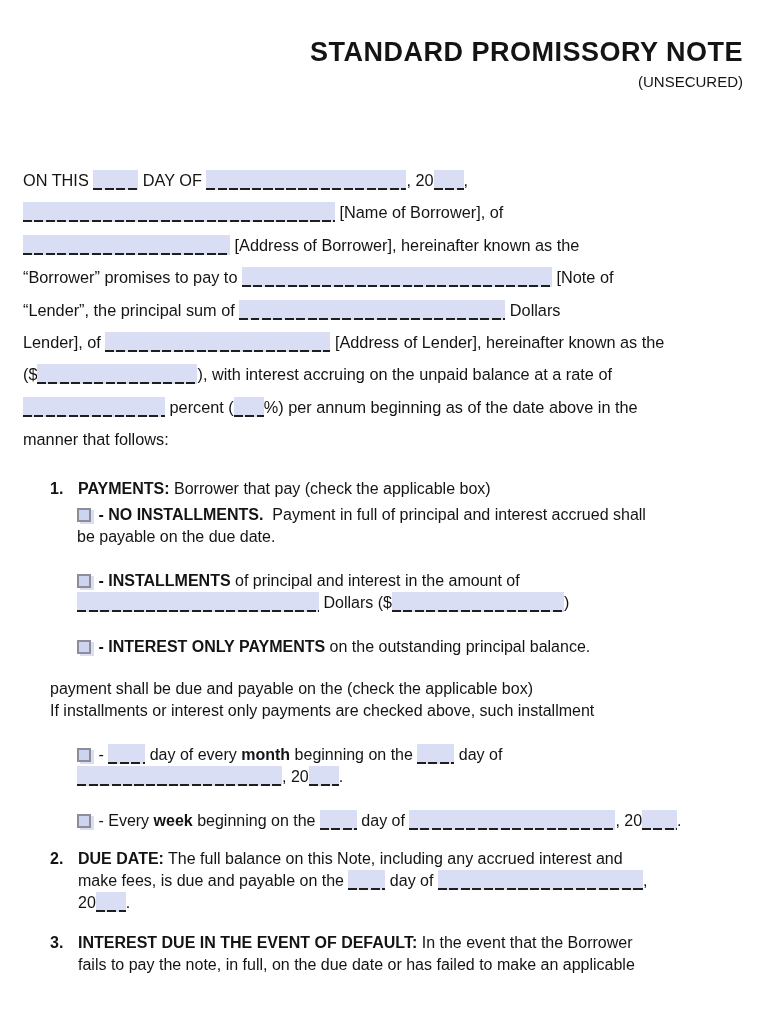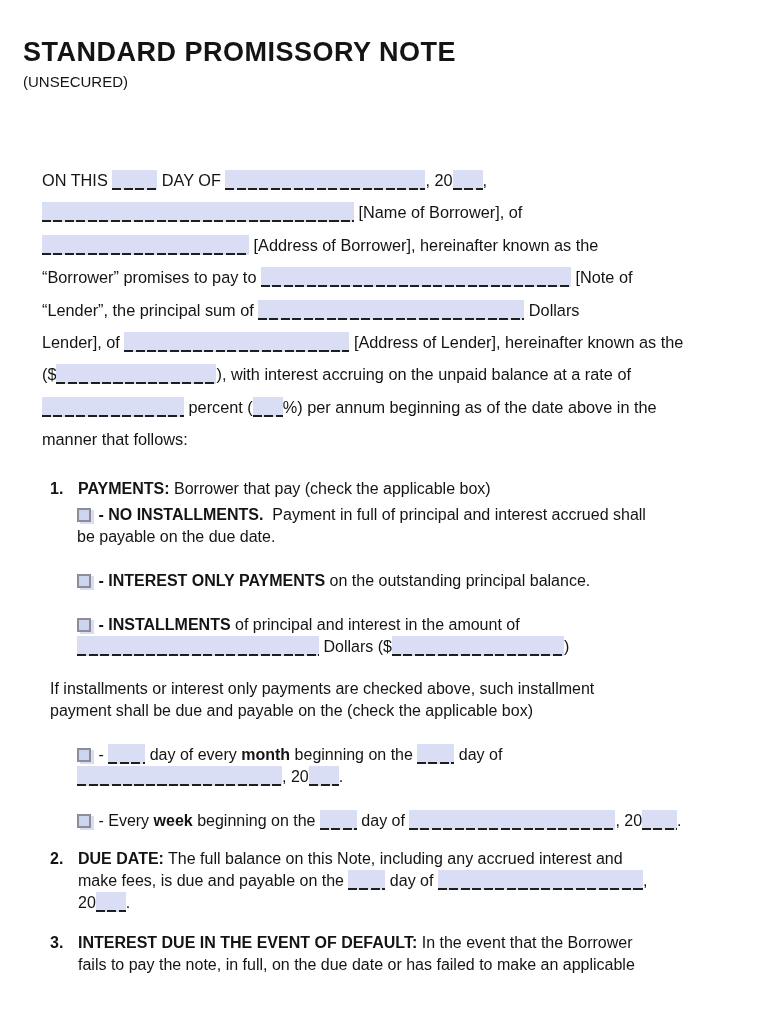--- a/index.html
+++ b/index.html
@@ -9,25 +9,25 @@
     --ink:#141414;
   }
   *{margin:0;padding:0;box-sizing:border-box;}
   html,body{width:766px;height:1020px;overflow:hidden;}
   body{
     background:#ffffff;
     color:var(--ink);
     font-family:"Liberation Sans","DejaVu Sans",sans-serif;
   }
   .page{width:766px;height:1020px;padding:36px 23px 0 23px;}
-  .header{text-align:left;}
+  .header{text-align:right;}
   .doc-title{font-size:27px;font-weight:bold;line-height:32px;letter-spacing:.5px;}
   .doc-subtitle{font-size:15px;line-height:28px;}
   .doc-body{margin-top:68px;font-size:16px;}
-  .block{position:relative;margin-left:19px;}
+  .block{position:relative;}
   .line{height:22px;line-height:22px;white-space:nowrap;font-size:16px;}
   .iline{height:32.4px;line-height:32.4px;font-size:16.3px;}
   .txt{color:var(--ink);}
   .bold{font-weight:bold;}
   .blank{
     display:inline-block;
     height:20px;
     vertical-align:-4px;
     background-color:var(--hl);
     background-image:repeating-linear-gradient(90deg,#1e1e1e 0 9px,rgba(0,0,0,0) 9px 11.5px);
@@ -71,29 +71,29 @@
       </div>
       <div class="block numbered" style="margin-top: 22px;">
         <span class="num txt bold">1.</span>
         <div class="line"><span class="txt bold">PAYMENTS:</span><span class="txt"> Borrower that pay (check the applicable box)</span></div>
       </div>
       <div class="block check" style="margin-top: 4px;">
         <div class="line"><span class="checkbox"></span><span class="txt bold"> - NO INSTALLMENTS.</span><span class="txt">&nbsp; Payment in full of principal and interest accrued shall</span></div>
         <div class="line"><span class="txt">be payable on the due date.</span></div>
       </div>
       <div class="block check" style="margin-top: 22px;">
-        <div class="line"><span class="checkbox"></span><span class="txt bold"> - INTEREST ONLY PAYMENTS</span><span class="txt"> on the outstanding principal balance.</span></div>
-      </div>
-      <div class="block check" style="margin-top: 22px;">
         <div class="line"><span class="checkbox"></span><span class="txt bold"> - INSTALLMENTS</span><span class="txt"> of principal and interest in the amount of</span></div>
         <div class="line"><span class="blank" style="width: 242px;"></span><span class="txt"> Dollars ($</span><span class="blank" style="width: 172px;"></span><span class="txt">)</span></div>
       </div>
+      <div class="block check" style="margin-top: 22px;">
+        <div class="line"><span class="checkbox"></span><span class="txt bold"> - INTEREST ONLY PAYMENTS</span><span class="txt"> on the outstanding principal balance.</span></div>
+      </div>
       <div class="block subp" style="margin-top: 20px;">
+        <div class="line"><span class="txt">payment shall be due and payable on the (check the applicable box)</span></div>
         <div class="line"><span class="txt">If installments or interest only payments are checked above, such installment</span></div>
-        <div class="line"><span class="txt">payment shall be due and payable on the (check the applicable box)</span></div>
       </div>
       <div class="block check" style="margin-top: 22px;">
         <div class="line"><span class="checkbox"></span><span class="txt"> - </span><span class="blank" style="width: 37px;"></span><span class="txt"> day of every </span><span class="txt bold">month</span><span class="txt"> beginning on the </span><span class="blank" style="width: 37px;"></span><span class="txt"> day of</span></div>
         <div class="line"><span class="blank" style="width: 205px;"></span><span class="txt">, 20</span><span class="blank" style="width: 30px;"></span><span class="txt">.</span></div>
       </div>
       <div class="block check" style="margin-top: 22px;">
         <div class="line"><span class="checkbox"></span><span class="txt"> - Every </span><span class="txt bold">week</span><span class="txt"> beginning on the </span><span class="blank" style="width: 37px;"></span><span class="txt"> day of </span><span class="blank" style="width: 206px;"></span><span class="txt">, 20</span><span class="blank" style="width: 35px;"></span><span class="txt">.</span></div>
       </div>
       <div class="block numbered" style="margin-top: 16px;">
         <span class="num txt bold">2.</span>

